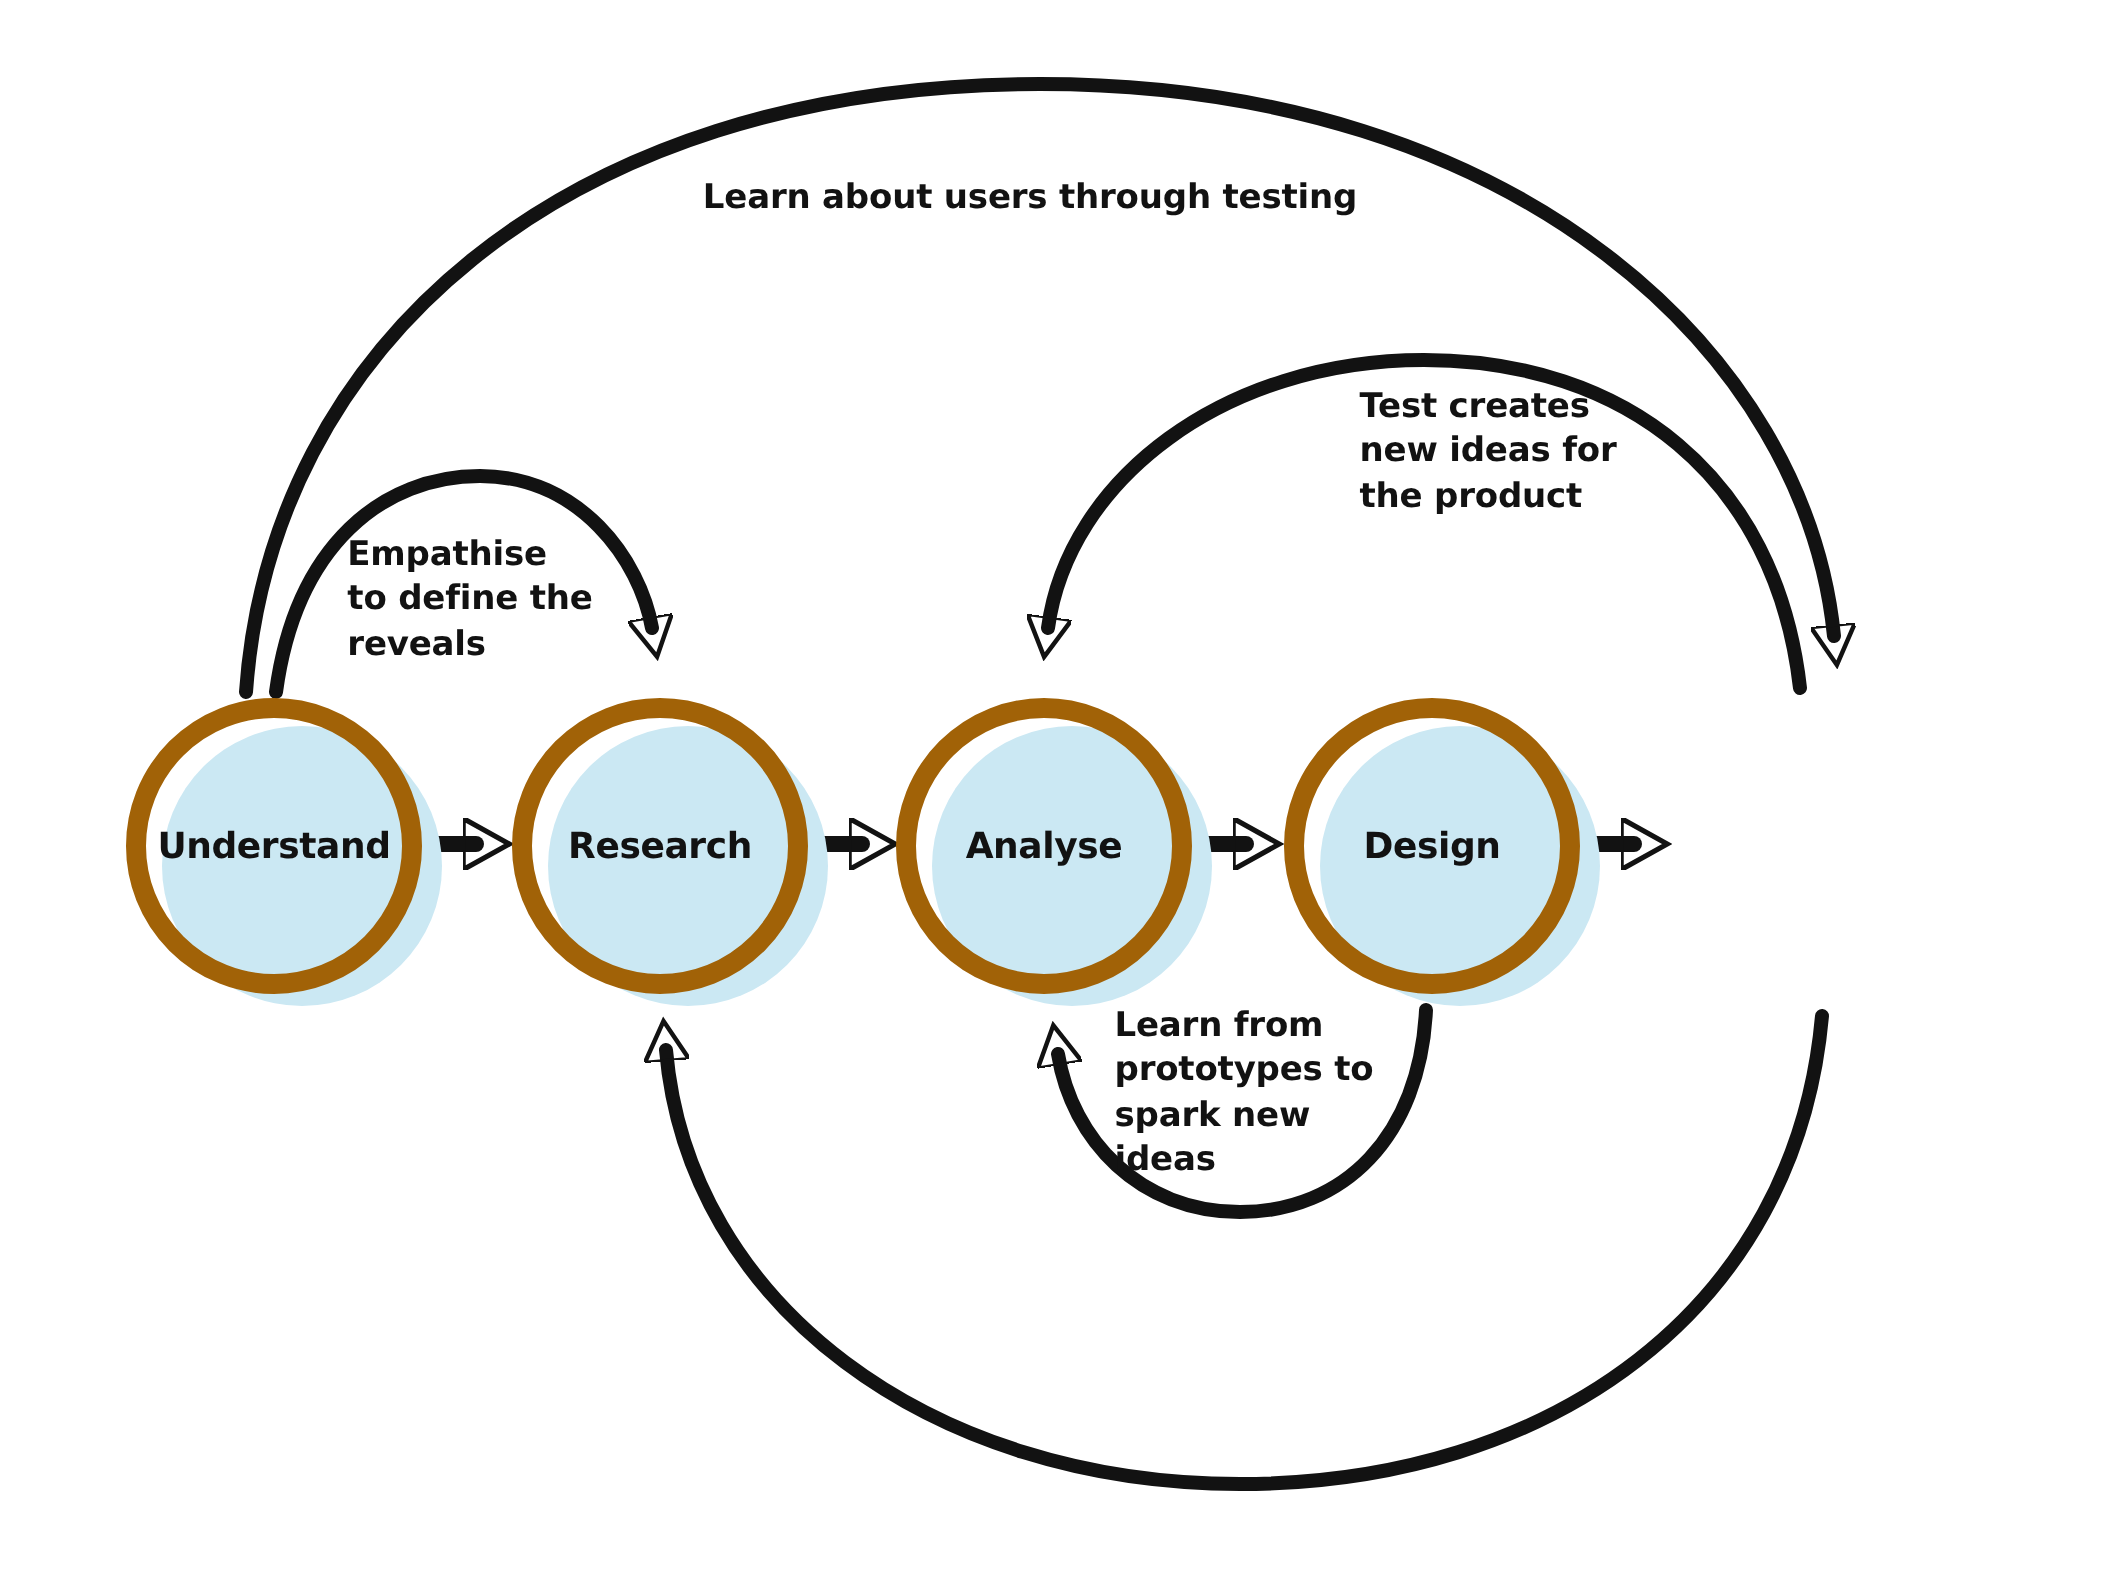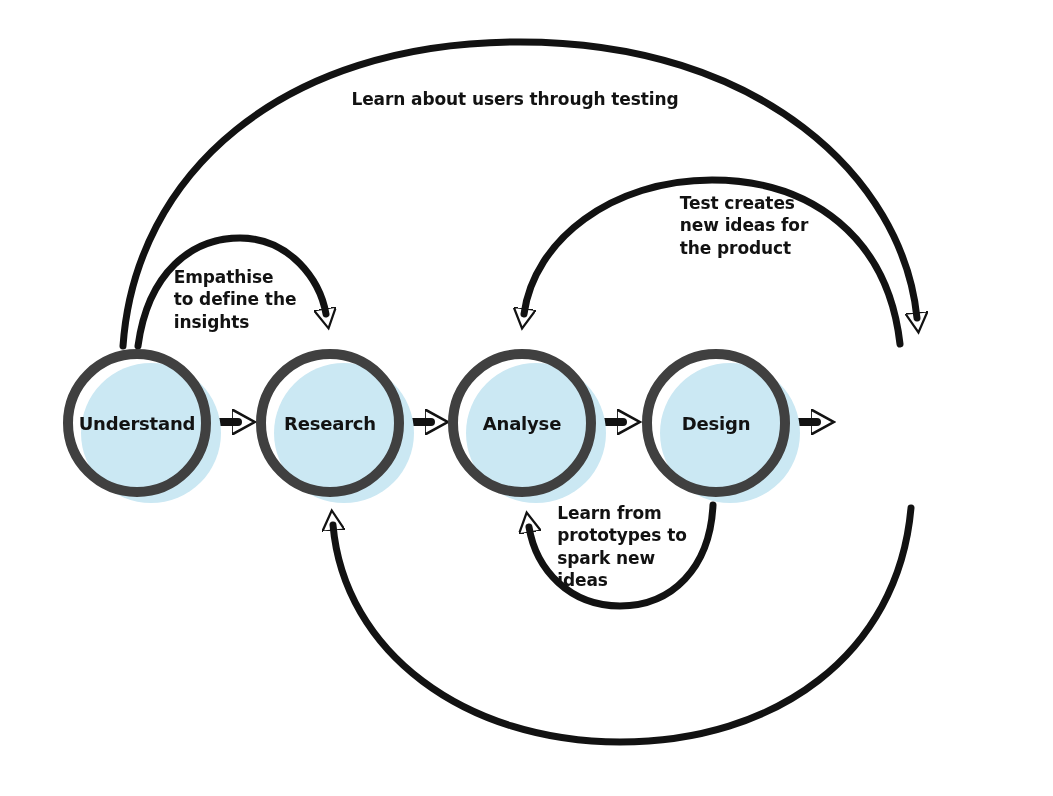--- a/index.html
+++ b/index.html
@@ -44,21 +44,21 @@
     border-radius: 50%;
     background: #cbe8f3;
   }
   .node .ring {
     position: absolute;
     left: 0;
     top: 0;
     width: 148px;
     height: 148px;
     box-sizing: border-box;
-    border: 10px solid #404040;
+    border: 10px solid #a16207;
     border-radius: 50%;
     display: flex;
     align-items: center;
     justify-content: center;
   }
   .node .node-label {
     font-size: 18px;
     font-weight: bold;
     color: #121212;
     letter-spacing: -0.2px;
@@ -132,21 +132,21 @@
     <div class="ring">
       <span class="node-label">Design</span>
     </div>
   </div>
 
 
   <div class="arc-label single" style="left:515px; top:99px;">Learn about users through testing</div>
 
   <div class="arc-label" style="left:235px; top:300px;">Empathise
 to define the
-insights</div>
+reveals</div>
 
   <div class="arc-label" style="left:744px; top:226px;">Test creates
 new ideas for
 the product</div>
 
   <div class="arc-label" style="left:622px; top:547px;">Learn from
 prototypes to
 spark new
 ideas</div>
 

